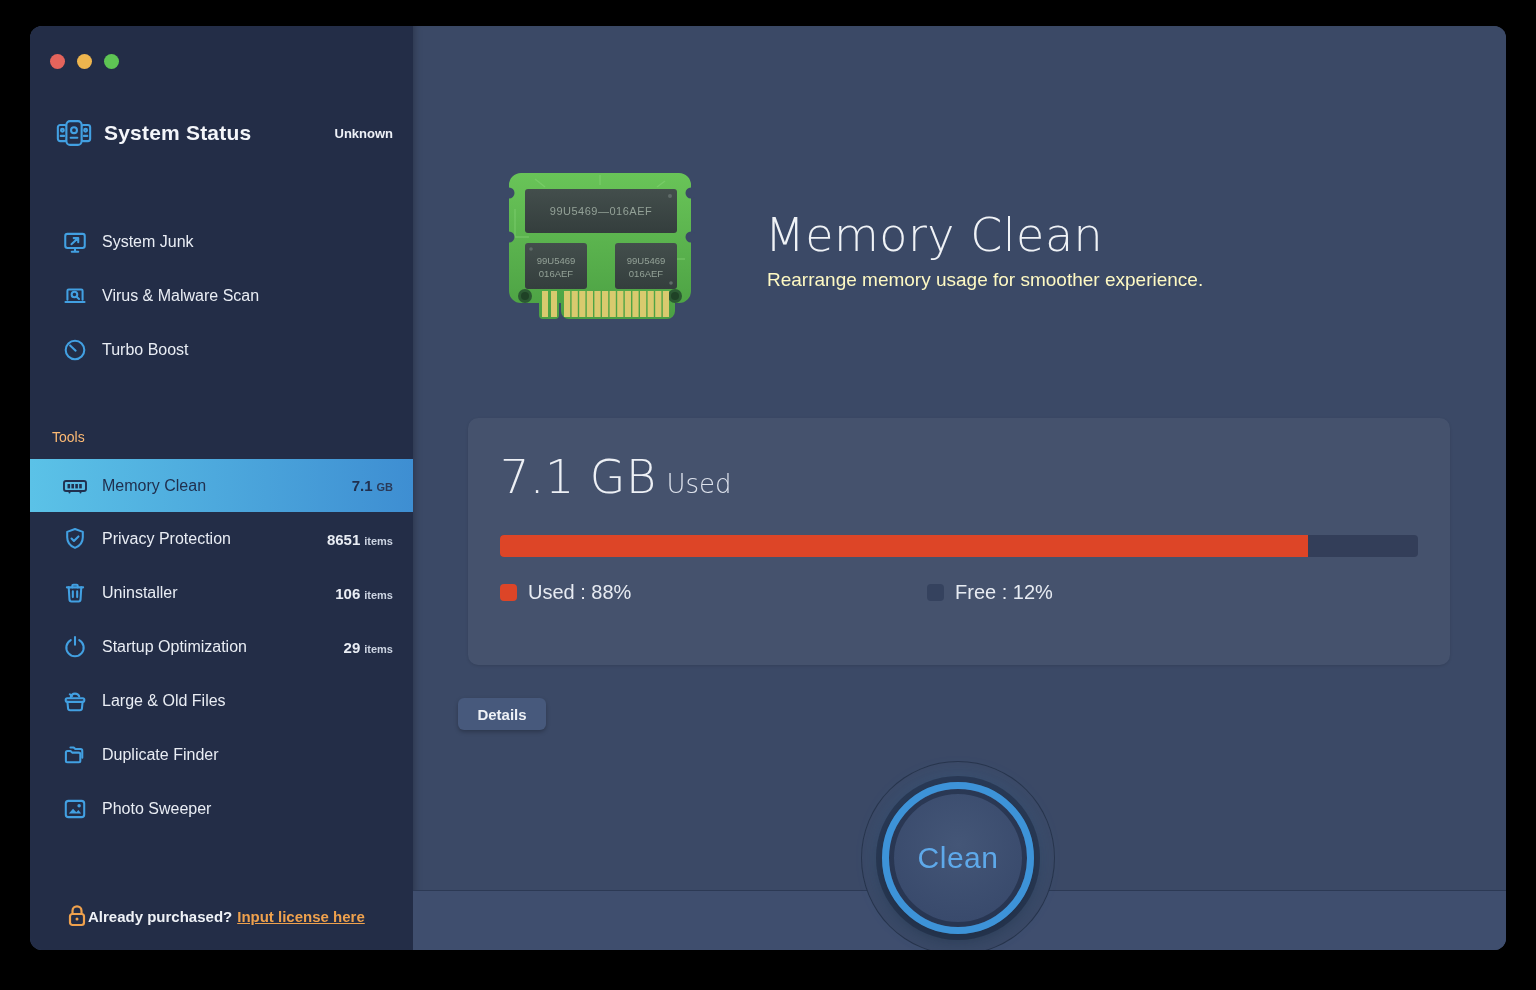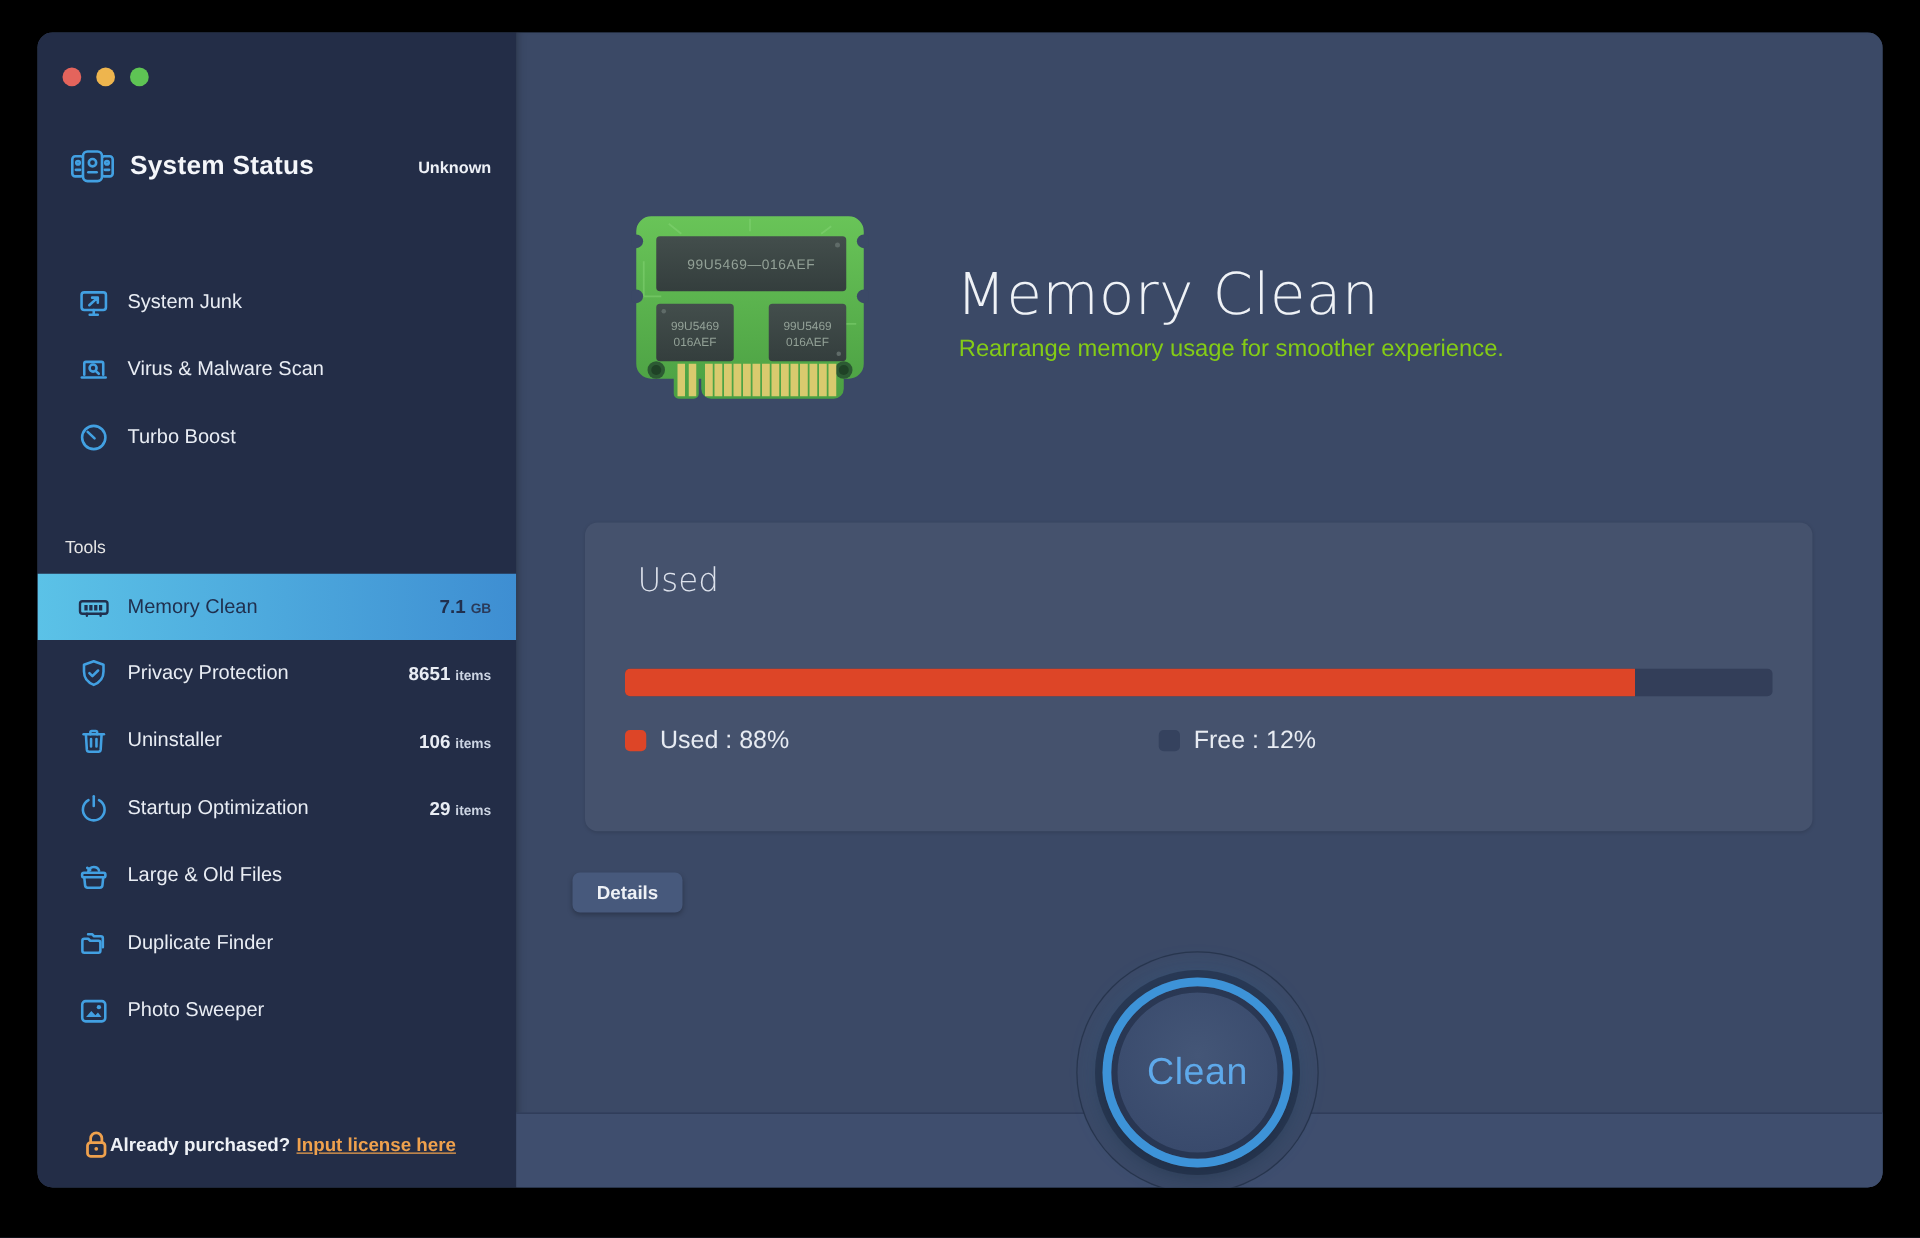--- a/index.html
+++ b/index.html
@@ -19,31 +19,31 @@
     padding:0 20px 0 32px;gap:14px;cursor:default;}
   .srow .ic{width:26px;height:26px;flex:none;color:#42a0e2;}
   .srow .lbl{font-size:16px;font-weight:500;color:#e9edf4;white-space:nowrap;}
   .srow .valgrp{margin-left:auto;display:flex;align-items:baseline;gap:4px;}
   .srow .val{font-size:15px;font-weight:700;color:#e9edf4;}
   .srow .unit{font-size:11px;font-weight:700;color:#ccd4e2;}
   .srow.selected{background:linear-gradient(90deg,#5bc2e7,#3e8ed2);height:53px;}
   .srow.selected .lbl,.srow.selected .val{color:#20304f;}
   .srow.selected .unit{color:#2a3a59;}
   .srow.selected .ic{color:#20304f;}
-  .tools-label{position:absolute;left:22px;top:403px;font-size:14px;font-weight:500;color:#e5e5e5;}
+  .tools-label{position:absolute;left:22px;top:403px;font-size:14px;font-weight:500;color:#fdba74;}
   .license{position:absolute;left:36px;right:12px;top:874px;height:32px;display:flex;align-items:center;}
   .license .txt{font-size:15px;font-weight:700;color:#eef1f6;white-space:nowrap;}
   .license a{font-size:15px;font-weight:700;color:#efa14d;text-decoration:underline;margin-left:5px;white-space:nowrap;}
   
   .main{position:absolute;left:383px;top:0;width:1168px;height:100%;background:#3b4966;
     box-shadow:inset 6px 0 8px -6px rgba(0,0,0,.35);}
   .chip{position:absolute;left:92px;top:141px;}
   .hero-title{position:absolute;left:352px;top:182px;font-size:46px;font-weight:200;color:#eff2f6;
     letter-spacing:.5px;font-family:"DejaVu Sans","Liberation Sans",sans-serif;}
-  .hero-sub{position:absolute;left:354px;top:243px;font-size:19px;font-weight:500;color:#84cc16;}
+  .hero-sub{position:absolute;left:354px;top:243px;font-size:19px;font-weight:500;color:#fef9c3;}
   .panel{position:absolute;left:55px;top:392px;width:982px;height:247px;border-radius:10px;
     background:rgba(255,255,255,0.05);box-shadow:0 1px 3px rgba(0,0,0,.12);}
   .amount-row{position:absolute;left:32px;top:32px;display:flex;align-items:baseline;}
   .amount{font-size:46px;font-weight:200;color:#edf0f5;letter-spacing:.5px;
     font-family:"DejaVu Sans","Liberation Sans",sans-serif;}
   .amount-suffix{font-size:26px;font-weight:300;color:#dde2ec;margin-left:10px;
     font-family:"DejaVu Sans","Liberation Sans",sans-serif;}
   .bar-track{position:absolute;left:32px;top:117px;width:918px;height:22px;border-radius:4px;background:#333e59;}
   .bar-fill{position:absolute;left:0;top:0;height:22px;width:88%;background:#dd4527;border-radius:4px 0 0 4px;}
   .legend{position:absolute;left:32px;top:163px;right:32px;height:18px;}
@@ -275,20 +275,21 @@
       <circle cx="166" cy="116" r="1.8" fill="#5f6b68"></circle>
       <text x="141" y="97" text-anchor="middle" font-size="9.5" fill="#93a197">99U5469</text>
       <text x="141" y="110" text-anchor="middle" font-size="9.5" fill="#93a197">016AEF</text>
     </svg>
 
     <div class="hero-title">Memory Clean</div>
     <div class="hero-sub">Rearrange memory usage for smoother experience.</div>
 
     <div class="panel">
       <div class="amount-row">
+        <span class="amount">7.1 GB</span>
         <span class="amount-suffix">Used</span>
       </div>
       <div class="bar-track">
         <div class="bar-fill" style="width: 88%;"></div>
       </div>
       <div class="legend">
         <div class="leg used">
           <span class="swatch used"></span>
           <span class="ltxt">Used : 88%</span>
         </div>

